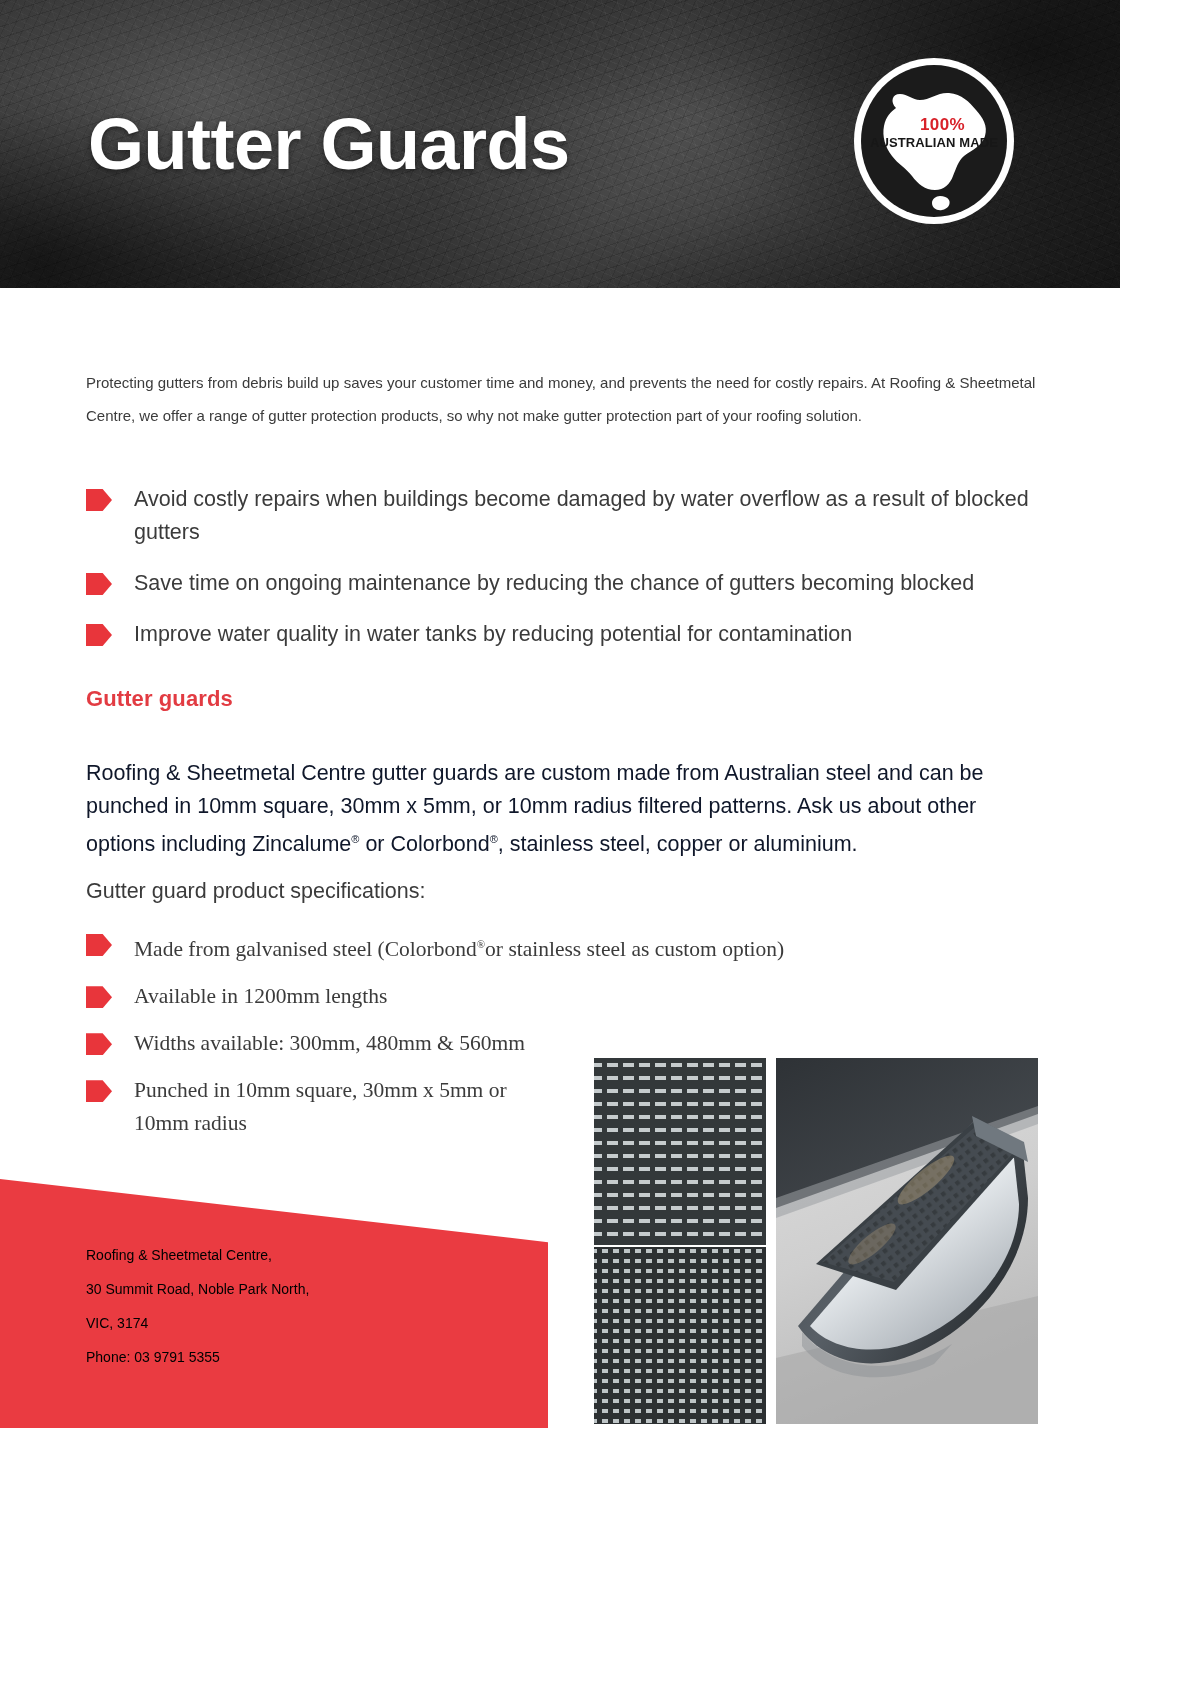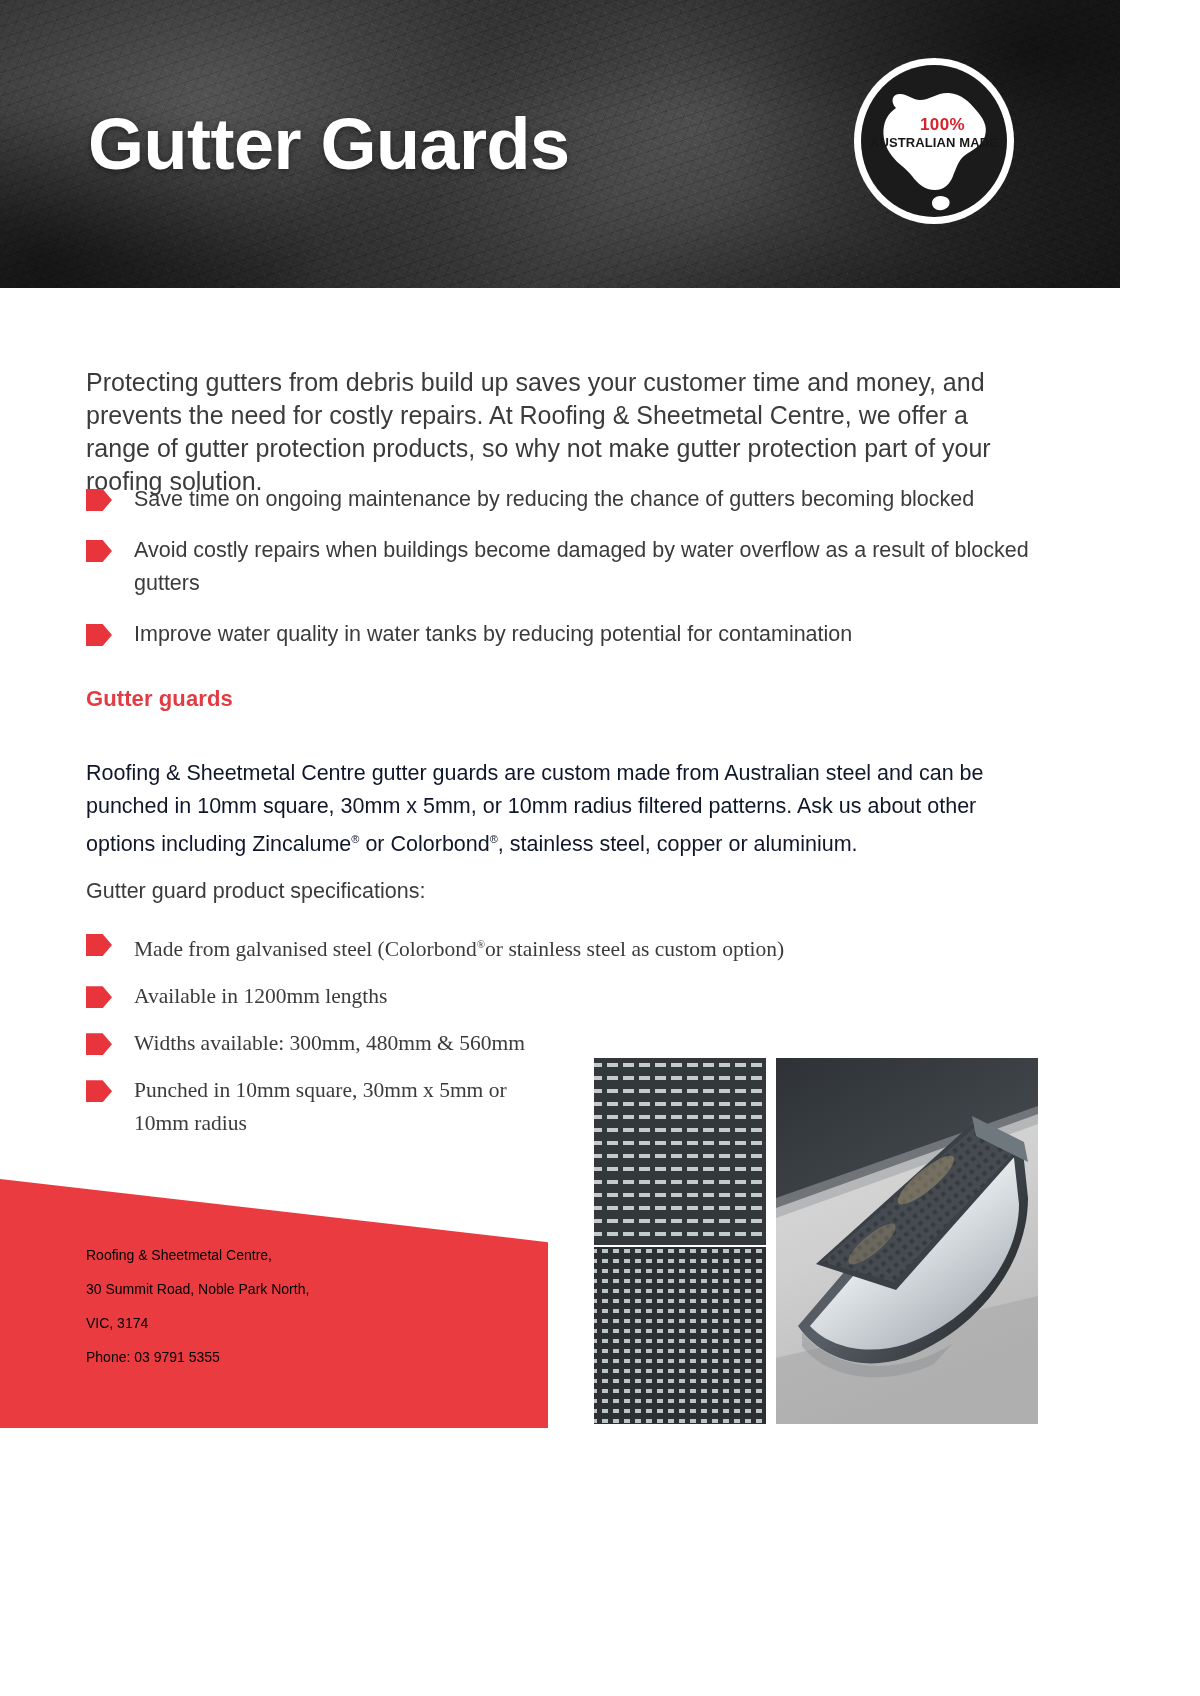--- a/index.html
+++ b/index.html
@@ -98,21 +98,21 @@
     letter-spacing: 0.1px;
     line-height: 1;
   }
 
   
   .intro {
     position: absolute;
     left: 86px;
     top: 366px;
     width: 950px;
-    font-size: 25px;
+    font-size: 15px;
     line-height: 33px;
     color: #3b3b3b;
     font-weight: 300;
   }
 
   .bullet-list { position: absolute; }
   .bullet-row {
     position: relative;
     display: flex;
     align-items: flex-start;
@@ -303,25 +303,25 @@
       <div class="badge-100">100%</div>
       <div class="badge-made">AUSTRALIAN MADE</div>
     </div>
   </div>
 
   <div class="intro">Protecting gutters from debris build up saves your customer time and money, and prevents the need for costly repairs. At Roofing &amp; Sheetmetal Centre, we offer a range of gutter protection products, so why not make gutter protection part of your roofing solution.</div>
 
   <div class="bullet-list" id="benefits-list">
     <div class="bullet-row">
       <span class="bullet-marker"></span>
+      <span class="bullet-text" style="max-width:900px;">Avoid costly repairs when buildings become damaged by water overflow as a result of blocked gutters</span>
+    </div>
+    <div class="bullet-row">
+      <span class="bullet-marker"></span>
       <span class="bullet-text">Save time on ongoing maintenance by reducing the chance of gutters becoming blocked</span>
-    </div>
-    <div class="bullet-row">
-      <span class="bullet-marker"></span>
-      <span class="bullet-text" style="max-width:900px;">Avoid costly repairs when buildings become damaged by water overflow as a result of blocked gutters</span>
     </div>
     <div class="bullet-row">
       <span class="bullet-marker"></span>
       <span class="bullet-text">Improve water quality in water tanks by reducing potential for contamination</span>
     </div>
   </div>
 
   <div class="section-heading">Gutter guards</div>
 
   <div class="body-para">

